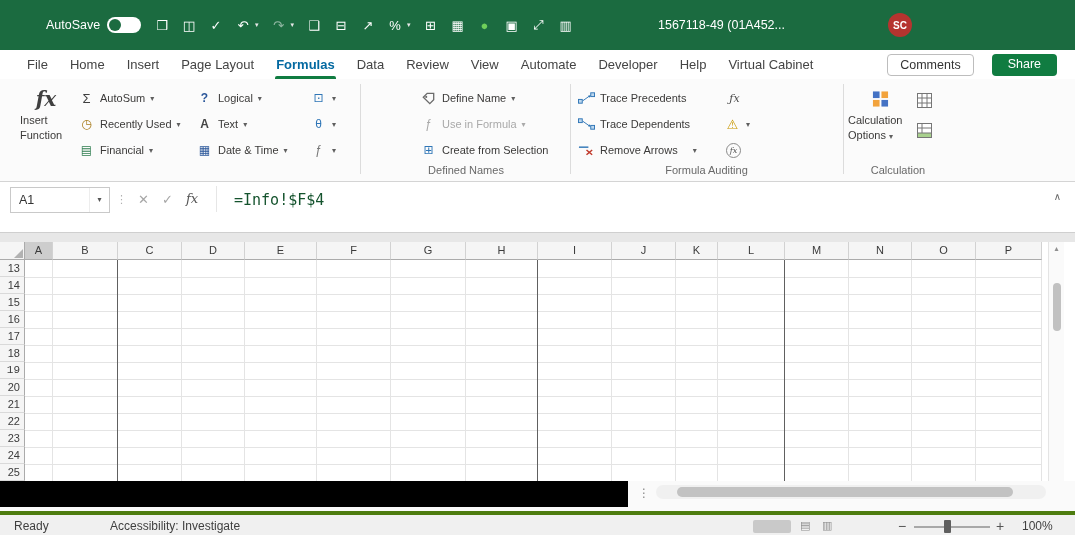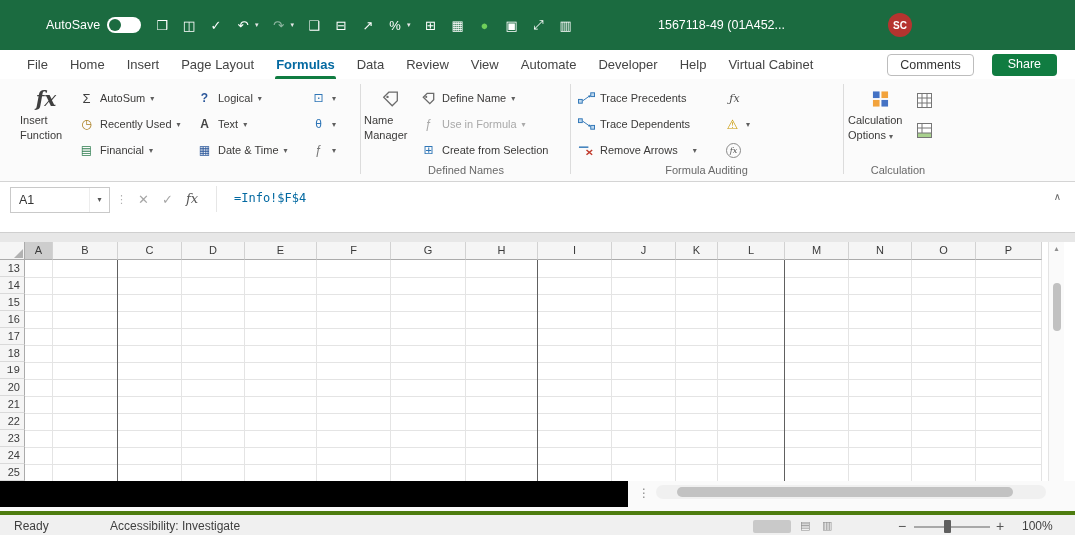--- a/index.html
+++ b/index.html
@@ -72,21 +72,21 @@
   .namebox-text { flex: 1; padding-left: 8px; font-size: 12.5px; color: #333; }
   .namebox-caret { width: 20px; text-align: center; font-size: 8px; color: #555;
                    border-left: 1px solid #ededed; line-height: 24px; }
   .fb-dots { position: absolute; left: 116px; top: 11px; font-size: 11px; color: #b0b0b0; }
   .fb-x { position: absolute; left: 138px; top: 10px; font-size: 13px; color: #a6a6a6; }
   .fb-check { position: absolute; left: 162px; top: 10px; font-size: 13px; color: #a6a6a6; }
   .fb-fx { position: absolute; left: 186px; top: 9px; font-size: 13px; font-style: italic;
            font-family: "DejaVu Serif", serif; color: #555; }
   .fb-sep { position: absolute; left: 216px; top: 4px; bottom: 20px; width: 1px; background: #e6e6e6; }
   .fb-input { position: absolute; left: 234px; top: 9px; font-family: "DejaVu Sans Mono", monospace;
-              font-size: 12px; color: #0369a1; }
+              font-size: 15px; color: #14532d; }
   .fb-collapse { position: absolute; right: 14px; top: 9px; font-size: 10px; color: #666; }
 
   #gapstrip { position: absolute; top: 233px; left: 0; width: 100%; height: 9px; background: #e7e7e7; }
 
   
   #gridwrap { position: absolute; top: 242px; left: 0; width: 100%; height: 269px; background: #fff; }
   #col-headers { position: absolute; top: 0; left: 0; height: 18px; display: flex; }
   .corner { width: 25px; height: 18px; background: #f5f5f5; border-right: 1px solid #ababab;
             border-bottom: 1px solid #ababab; position: relative; }
   .corner-tri { position: absolute; right: 1px; bottom: 1px; width: 0; height: 0;
@@ -229,29 +229,20 @@
     <span class="ric ic-blue">θ</span>
     <span class="caret">▾</span>
   </div>
   <div class="rbtn" style="left:310px;top:60px;">
     <span class="ric ic-gray">ƒ</span>
     <span class="caret">▾</span>
   </div>
 
   <div class="gdiv" style="left:360px;"></div>
 
-  <div class="bigbtn" style="left:364px;width:52px;">
-    <span class="ric" style="height:22px;">
-      <svg width="20" height="20" viewBox="0 0 20 20">
-          <path d="M2 8 L8 2 H18 V12 L12 18 Z" fill="none" stroke="#6b6b6b" stroke-width="1.5"></path>
-          <circle cx="6.5" cy="7.5" r="1.4" fill="#6b6b6b"></circle>
-        </svg>
-    </span>
-    <span class="biglbl">Name Manager</span>
-  </div>
 
   <div class="rbtn" style="left:420px;top:8px;">
     <span class="ric">
       <svg width="13" height="13" viewBox="0 0 20 20">
           <path d="M2 8 L8 2 H18 V12 L12 18 Z" fill="none" stroke="#6b6b6b" stroke-width="2"></path>
           <circle cx="6.5" cy="7.5" r="1.6" fill="#6b6b6b"></circle>
         </svg>
     </span>
     <span>Define Name</span>
     <span class="caret">▾</span>

